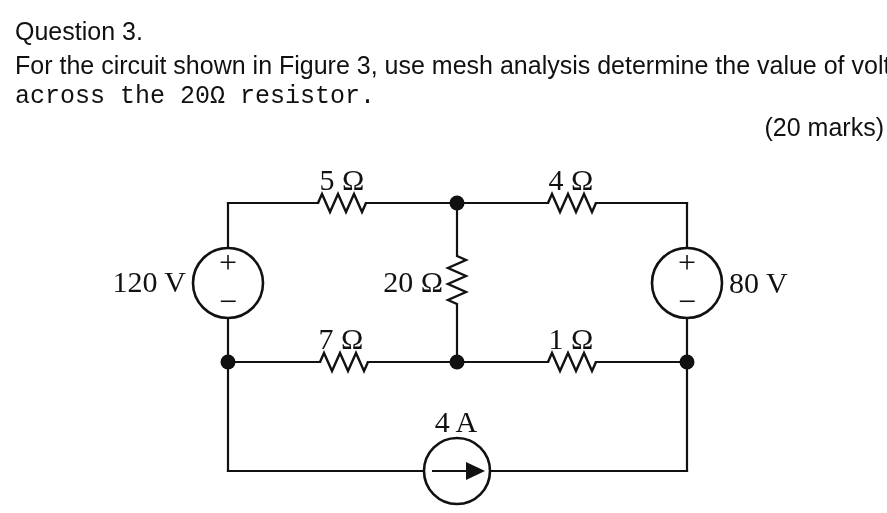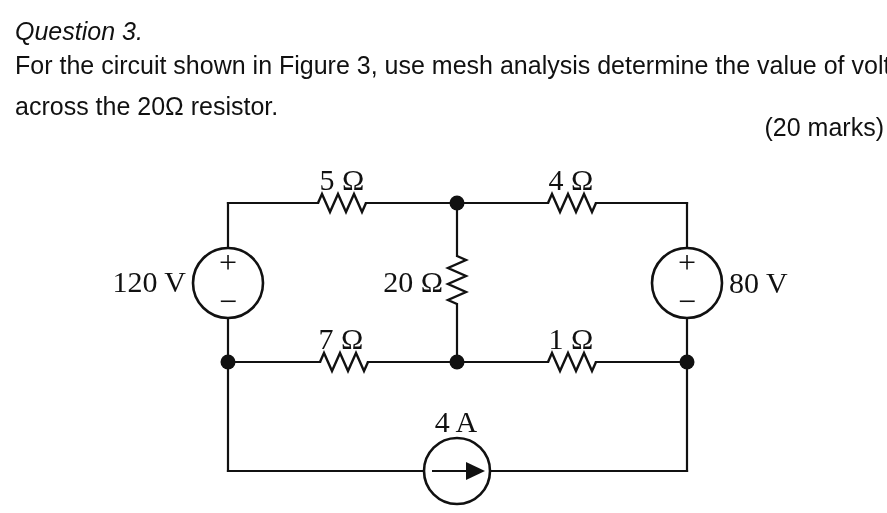--- a/index.html
+++ b/index.html
@@ -2,23 +2,23 @@
 <html><head>
 <meta charset="utf-8">
 <style>
   html,body{margin:0;padding:0;}
   body{
     width:887px;height:513px;position:relative;overflow:hidden;
     background:#ffffff;color:#111;
     font-family:"Liberation Sans", sans-serif;
   }
   .qline{position:absolute;left:15px;font-size:25px;line-height:1.2;white-space:nowrap;color:#111;}
-  #q-title{top:16px;font-style:italic;}
+  #q-title{top:16px;}
   #q-line1{top:50px;}
-  #q-line2{top:91px;}
+  #q-line2{top:82px;font-family:Liberation Mono, monospace;}
   .marks{position:absolute;right:3px;top:113px;font-size:25px;white-space:nowrap;color:#111;}
   svg.circuit{position:absolute;left:0;top:0;}
   .wire{fill:none;stroke:#111;stroke-width:2.2;stroke-linecap:square;}
   .zig{fill:none;stroke:#111;stroke-width:2.4;stroke-linejoin:miter;}
   .src{fill:#ffffff;stroke:#111;stroke-width:2.6;}
   .node{fill:#111;stroke:none;}
   .clabel{font-family:"Liberation Serif", serif;font-size:30px;fill:#111;}
   .mid{text-anchor:middle;}
   .enda{text-anchor:end;}
   .pol{font-family:"Liberation Serif", serif;font-size:32px;fill:#111;text-anchor:middle;}

